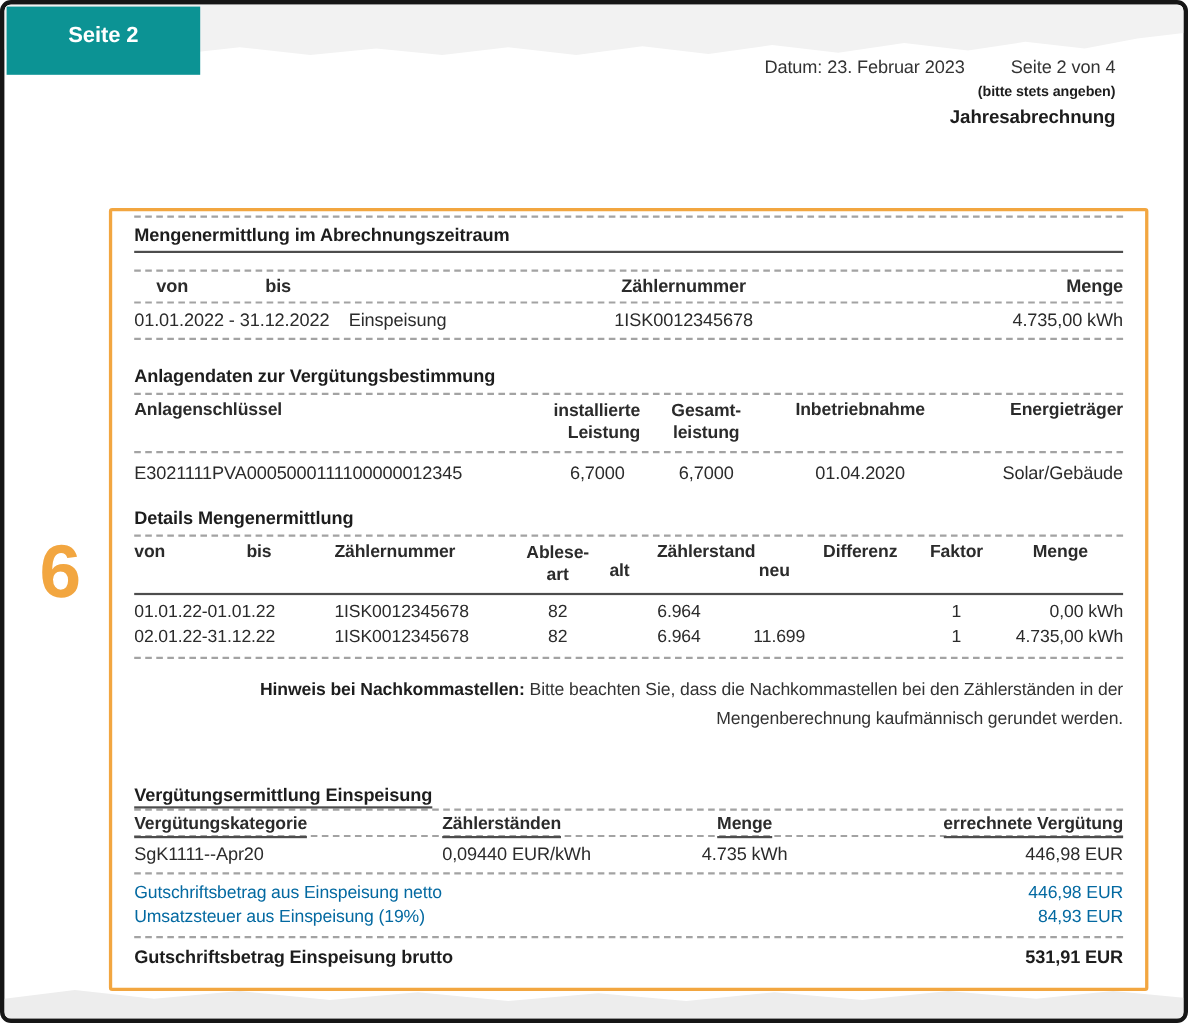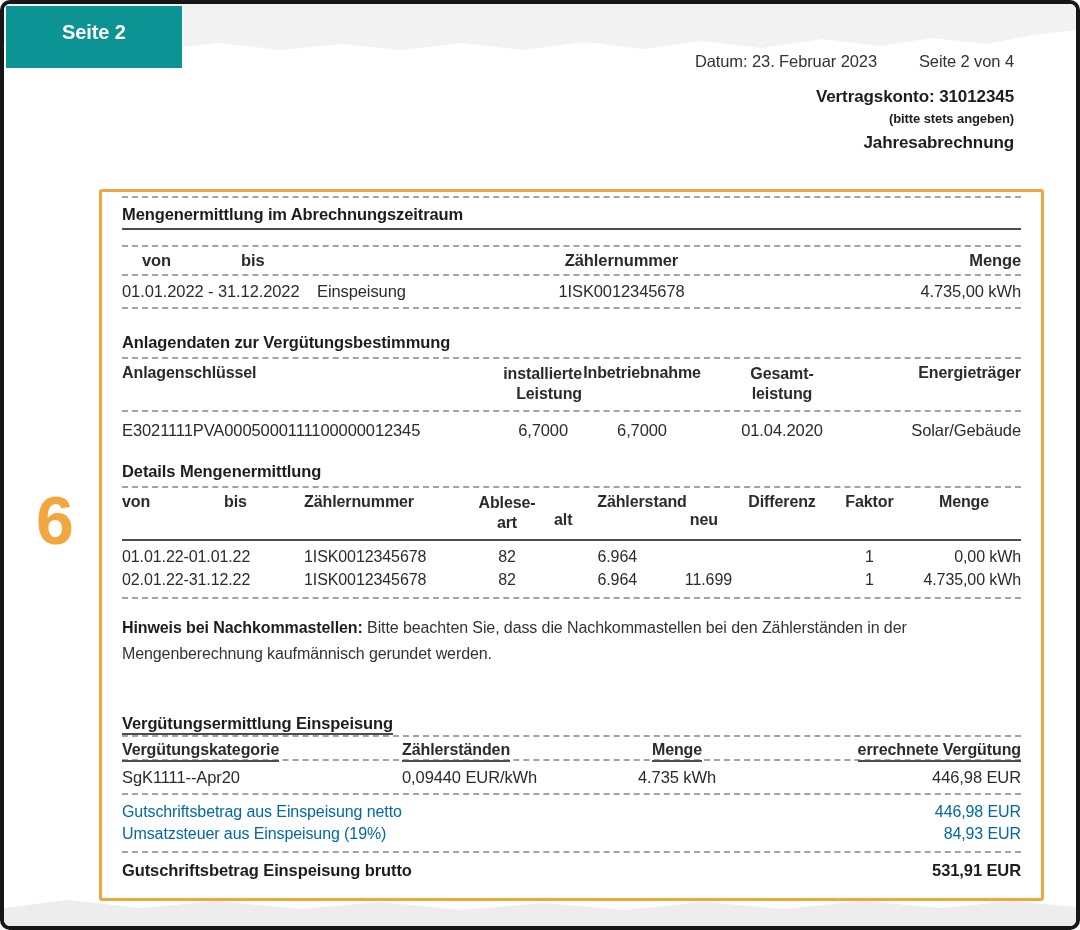--- a/index.html
+++ b/index.html
@@ -63,21 +63,21 @@
   
   .t3-head,.t3-row{display:grid;grid-template-columns:82px 100px 158px 90px 85px 95px 100px 75px 1fr;font-size:16px;}
   .t3-head{font-weight:bold;padding:5px 0 6px;}
   .t3-head .span2{grid-column:5 / span 2;}
   .t3-head .bis{padding-left:20px;}
   .t3-row{height:23px;align-items:center;}
   .t3-row .wide{grid-column:1 / span 2;}
   .t3-rows{padding:4px 0 6px;}
 
   
-  .hinweis{margin-top:16px;font-size:16px;line-height:1.65;color:#333;}
+  .hinweis{margin-top:16px;font-size:16px;line-height:1.65;color:#333;text-align:right;}
 
   
   .t4-title{margin-top:46px;border-bottom:2px dashed var(--dash);padding-bottom:2px;}
   .t4-title span{border-bottom:2px solid var(--solid);padding-bottom:1px;}
   .t4-head,.t4-row{display:grid;grid-template-columns:280px 190px 170px 1fr;font-size:16px;align-items:end;}
   .t4-head{font-weight:bold;padding:4px 0 0;border-bottom:2px dashed var(--dash);}
   .t4-head span{border-bottom:2px solid var(--solid);padding-bottom:2px;}
   .t4-head .hm{justify-self:center;}
   .t4-head .he{justify-self:end;}
   .t4-row{padding:7px 0 6px;font-size:16.5px;align-items:center;border-bottom:2px dashed var(--dash);}
@@ -101,21 +101,20 @@
   <div class="badge">
     <span>Seite 2</span>
   </div>
 
   <div class="bignum">6</div>
 
   <div class="header">
     <div class="line1">
       <span>Datum: 23. Februar 2023</span><span class="gap"></span><span>Seite 2 von 4</span>
     </div>
-    <div class="account">Vertragskonto: 31012345</div>
     <div class="note">(bitte stets angeben)</div>
     <div class="doctype">Jahresabrechnung</div>
   </div>
 
   <div class="box">
 
     <div class="dash" style="margin-top:4px"></div>
     <div class="sect-title" style="margin-top:7px">Mengenermittlung im Abrechnungszeitraum</div>
     <div class="solidline" style="margin-top:4px"></div>
     <div class="dash" style="margin-top:15px"></div>
@@ -133,23 +132,23 @@
       <div class="r">4.735,00 kWh</div>
     </div>
     <div class="dash"></div>
 
     <div class="sect-title" style="margin-top:24px">Anlagendaten zur Vergütungsbestimmung</div>
     <div class="dash" style="margin-top:5px"></div>
     <div class="t2-head">
       <div>Anlagenschlüssel</div>
       <div class="r prewrap">installierte
 Leistung</div>
-      <div class="c">Inbetriebnahme</div>
       <div class="c prewrap">Gesamt-
 leistung</div>
+      <div class="c">Inbetriebnahme</div>
       <div class="r">Energieträger</div>
     </div>
     <div class="dash"></div>
     <div class="t2-row">
       <div>E3021111PVA0005000111100000012345</div>
       <div class="r" style="padding-right:14px">6,7000</div>
       <div class="c">6,7000</div>
       <div class="c">01.04.2020</div>
       <div class="r">Solar/Gebäude</div>
     </div>

